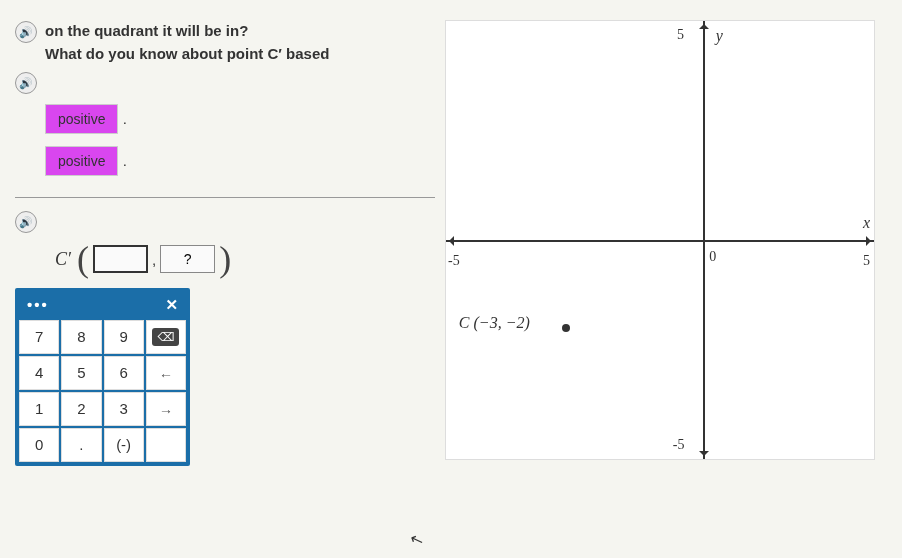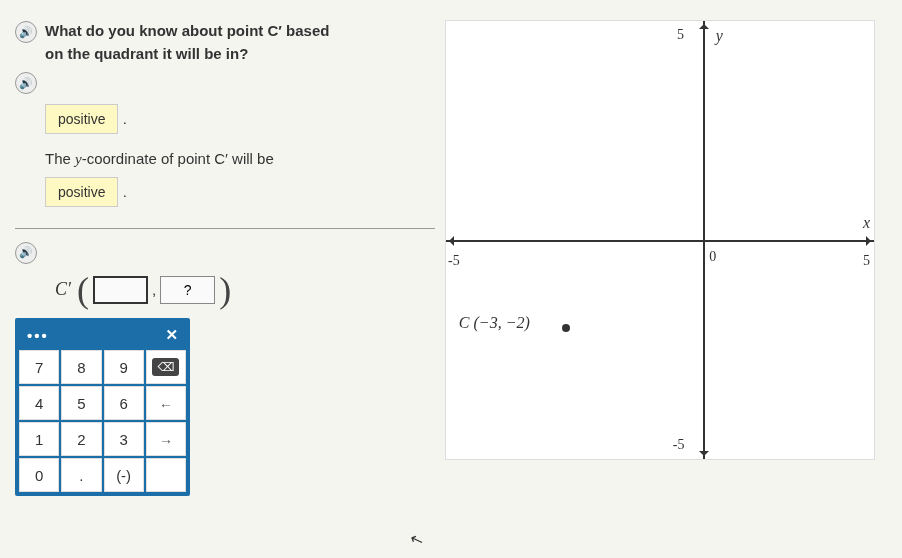--- a/index.html
+++ b/index.html
@@ -52,21 +52,21 @@
     }
     .q-text-normal {
       font-weight: normal;
       line-height: 1.5;
     }
     .indent {
       margin-left: 30px;
     }
     .answer-box {
       display: inline-block;
-      background: #fef9c3;
+      background: #d946ef;
       padding: 6px 12px;
       margin: 6px 0;
       border: 1px solid #ccc;
       font-size: 14px;
     }
     .divider {
       border-top: 1px solid #999;
       margin: 15px 0 12px 0;
       width: 420px;
     }
@@ -208,36 +208,33 @@
     }
   </style>
 </head>
 <body>
 
 <div class="container">
   <div class="left-col">
     <div class="q-line">
       <div class="speaker-icon">🔊</div>
       <div>
+        <div class="q-text">on the quadrant it will be in?</div>
         <div class="q-text">What do you know about point C′ based</div>
-        <div class="q-text">on the quadrant it will be in?</div>
       </div>
     </div>
 
     <div class="q-line" style="margin-top:6px;">
       <div class="speaker-icon">🔊</div>
     </div>
     <div class="indent">
       <span class="answer-box">positive</span>
       <span>.</span>
     </div>
 
-    <div class="q-text-normal indent" style="margin-top:8px;">
-      <span>The </span><span style="font-style:italic;font-family:'Times New Roman',serif;">y</span><span>-coordinate of point C′ will be</span>
-    </div>
     <div class="indent">
       <span class="answer-box">positive</span>
       <span>.</span>
     </div>
 
     <div class="divider"></div>
 
     <div class="q-line">
       <div class="speaker-icon">🔊</div>
     </div>

